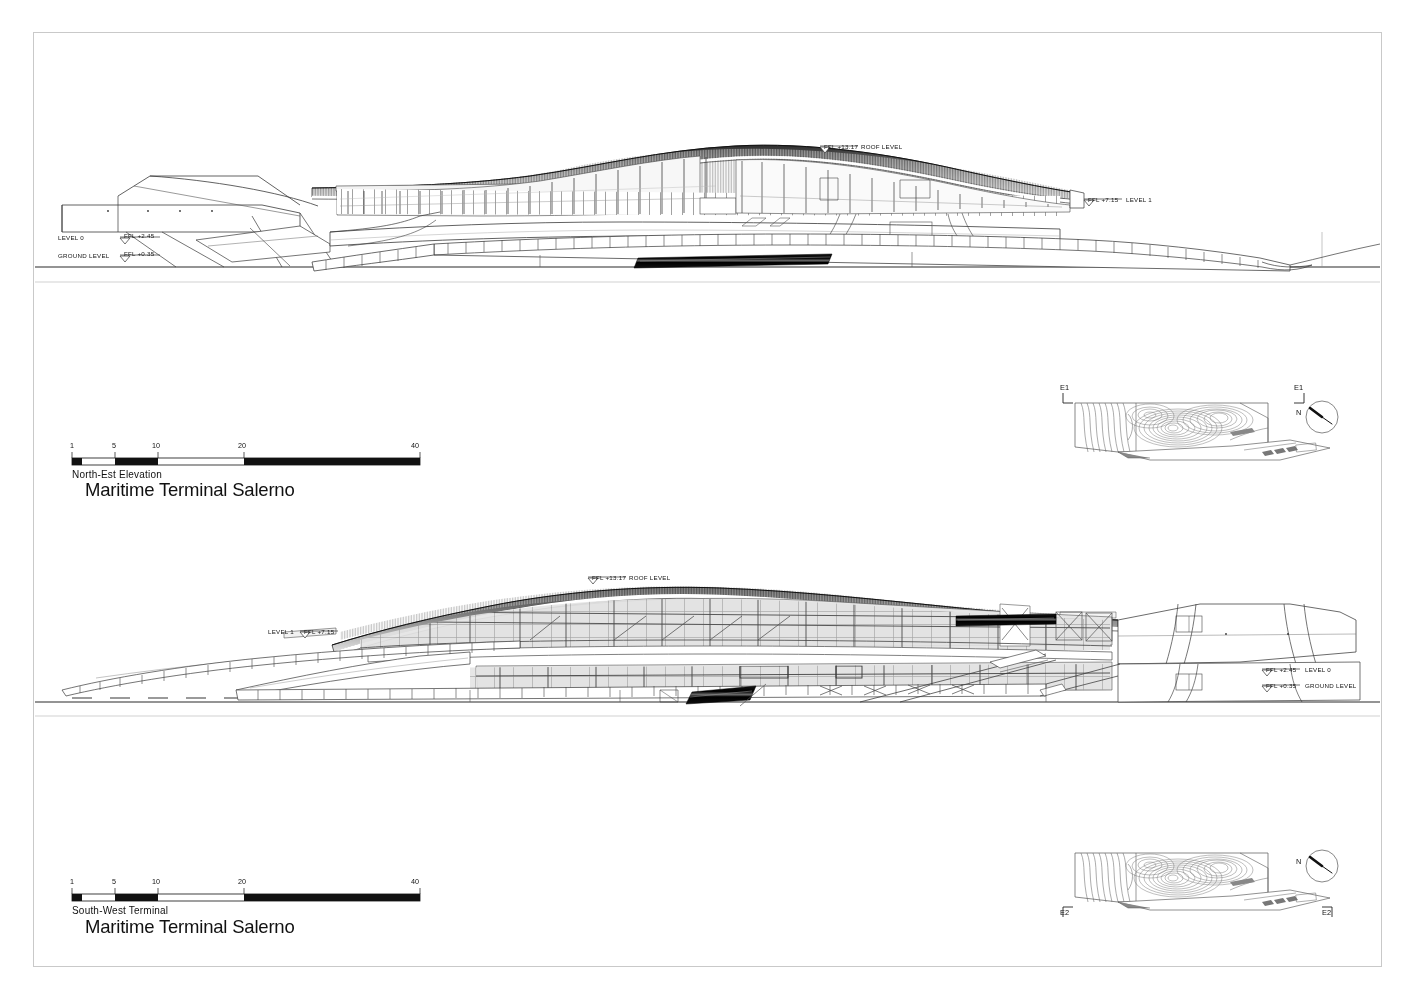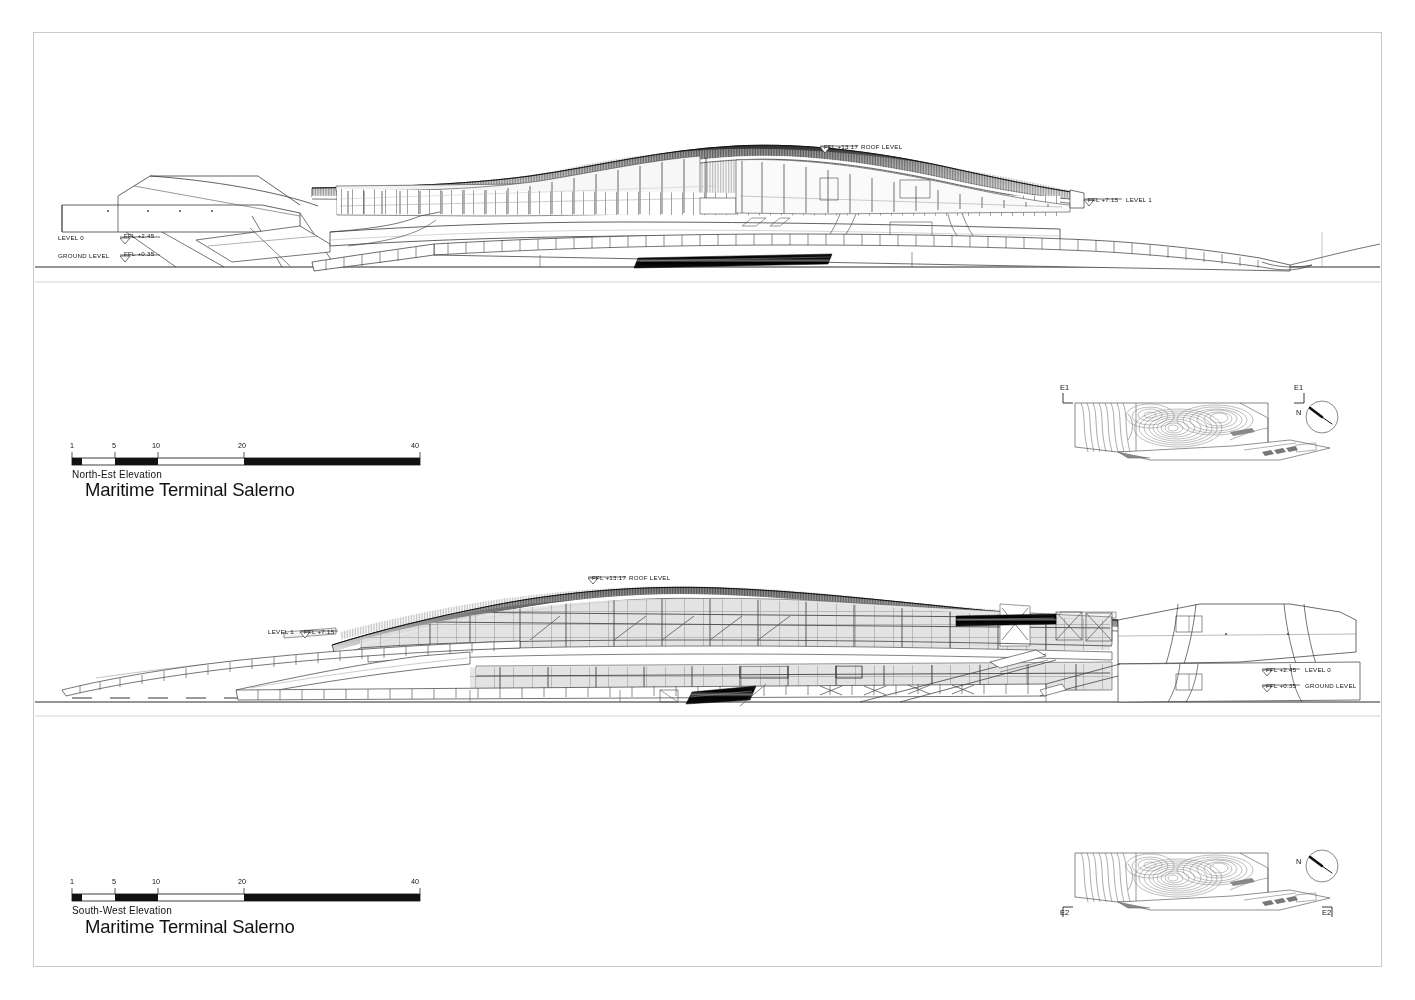--- a/index.html
+++ b/index.html
@@ -814,16 +814,16 @@
   <div class="keyplan-tag" style="left:1060px; top:908px;">E2</div>
   <div class="keyplan-tag" style="left:1322px; top:908px;">E2</div>
   <div class="compass-n" style="left:1296px; top:857px;">N</div>
 
   <div class="scale-num" style="left:70px; top:877px;">1</div>
   <div class="scale-num" style="left:112px; top:877px;">5</div>
   <div class="scale-num" style="left:152px; top:877px;">10</div>
   <div class="scale-num" style="left:238px; top:877px;">20</div>
   <div class="scale-num" style="left:411px; top:877px;">40</div>
 
-  <div class="label-small" style="left:72px; top:905px;">South-West Elevation</div>
+  <div class="label-small" style="left:72px; top:905px;">South-West Terminal</div>
   <div class="title-main" style="left:70px; top:916px;">Maritime Terminal Salerno</div>
 
 </div>
 
 </body></html>

